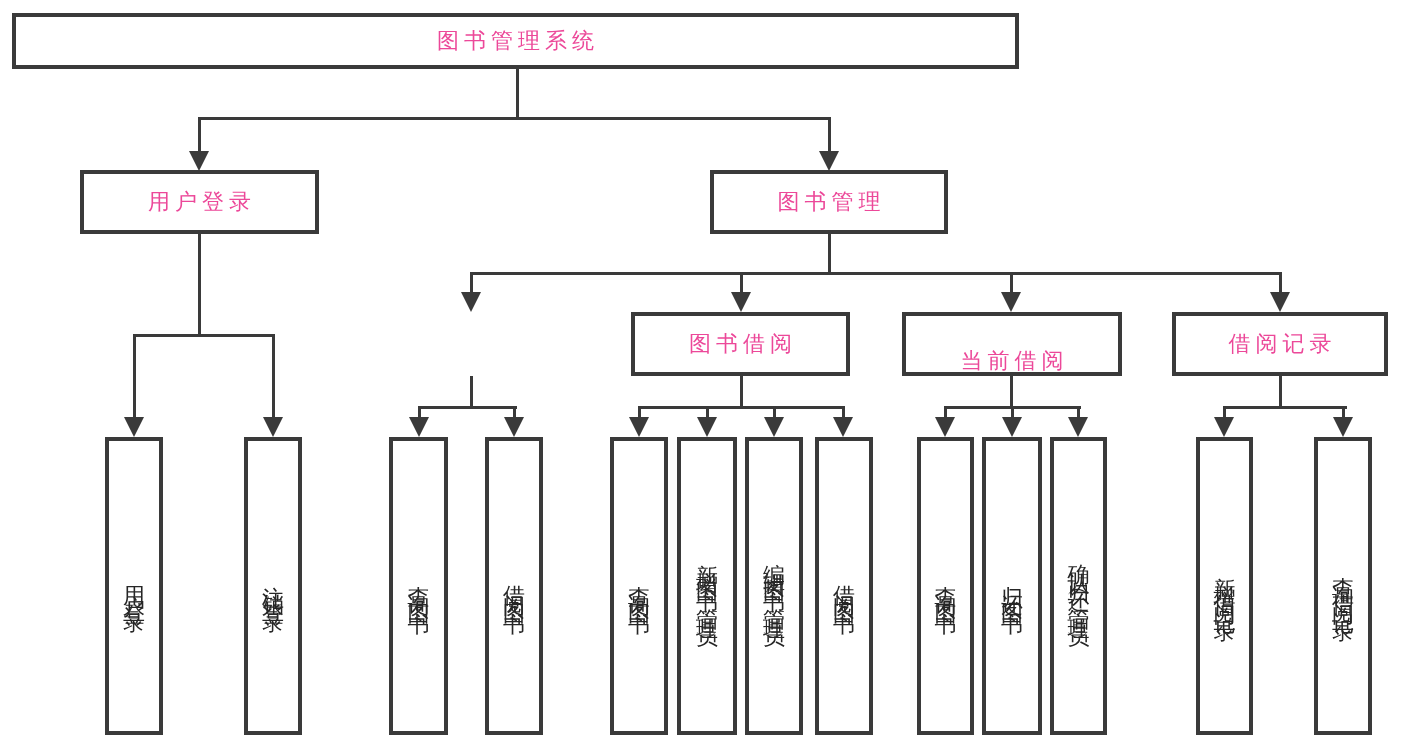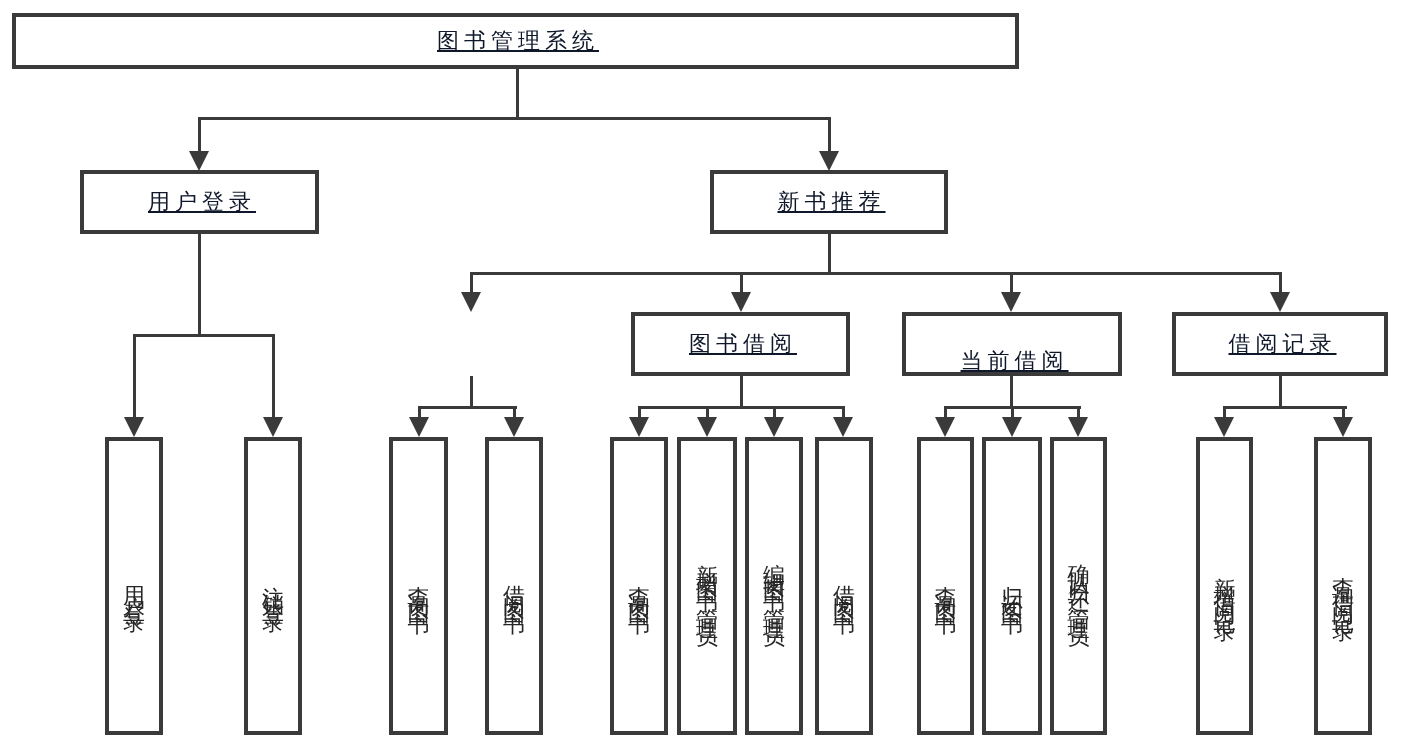--- a/index.html
+++ b/index.html
@@ -6,22 +6,22 @@
   #canvas{
     position:relative;width:1405px;height:747px;background:#ffffff;overflow:hidden;
     font-family:"Liberation Sans","DejaVu Sans",sans-serif;
   }
   .box{
     position:absolute;box-sizing:border-box;background:#ffffff;
     border:4px solid #3a3a3a;display:flex;align-items:center;justify-content:center;
     z-index:2;
   }
   .hlabel{
-    font-size:22px;color:#0f172a;letter-spacing:5px;padding-left:5px;
-    white-space:nowrap;line-height:1;text-decoration:underline;
+    font-size:22px;color:#ec4899;letter-spacing:5px;padding-left:5px;
+    white-space:nowrap;line-height:1;
   }
   .vlabel{
     writing-mode:vertical-rl;text-orientation:mixed;
     font-size:22px;color:#262626;letter-spacing:9px;line-height:1;
     white-space:nowrap;
   }
   .vl{position:absolute;width:3px;background:#3a3a3a;z-index:1;}
   .hl{position:absolute;height:3px;background:#3a3a3a;z-index:1;}
   .arrow{
     position:absolute;width:0;height:0;z-index:1;
@@ -49,21 +49,21 @@
     <div class="vl" style="left:198px;top:117px;height:36px;"></div>
     <div class="arrow" style="left:189px;top:151px;"></div>
     <div class="vl" style="left:828px;top:117px;height:36px;"></div>
     <div class="arrow" style="left:819px;top:151px;"></div>
   </div>
 
   <div class="box" style="left:80px;top:170px;width:239px;height:64px;">
     <span class="hlabel">用户登录</span>
   </div>
   <div class="box" style="left:710px;top:170px;width:238px;height:64px;">
-    <span class="hlabel">新书推荐</span>
+    <span class="hlabel">图书管理</span>
   </div>
 
   <div>
     <div class="vl" style="left:198px;top:234px;height:102px;"></div>
     <div class="hl" style="left:133px;top:334px;width:142px;"></div>
     <div class="vl" style="left:133px;top:334px;height:85px;"></div>
     <div class="arrow" style="left:124px;top:417px;"></div>
     <div class="vl" style="left:272px;top:334px;height:85px;"></div>
     <div class="arrow" style="left:263px;top:417px;"></div>
   </div>

